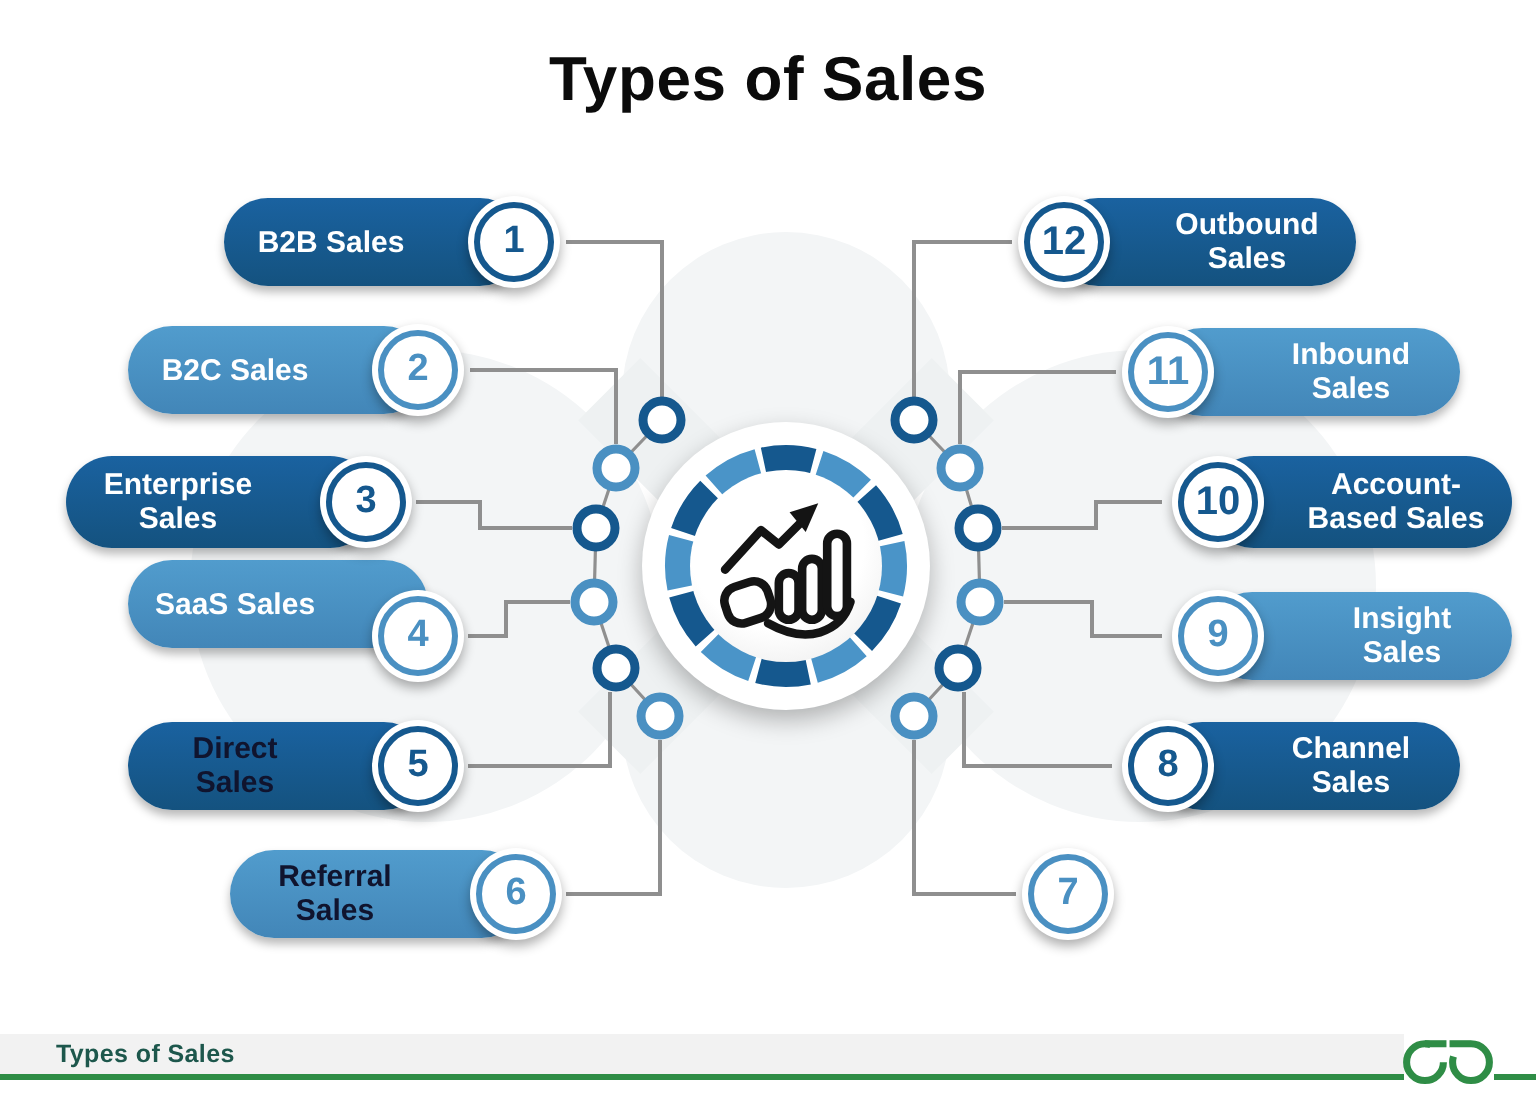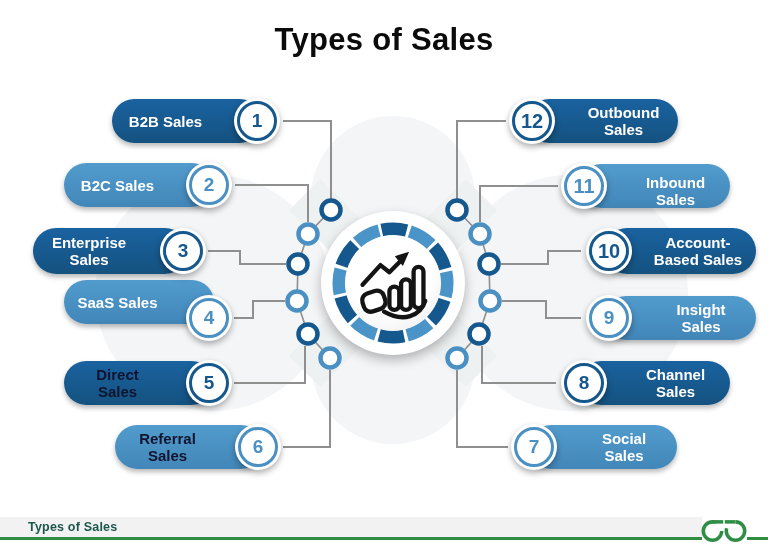--- a/index.html
+++ b/index.html
@@ -164,21 +164,21 @@
 
   <div class="pill dark pad-l" style="left:527px;top:99px;width:151px;height:44px;">
     <span class="lbl">Outbound Sales</span>
     </div>
   <div class="badge" style="left:509px;top:98px;">
     <div class="badge-ring two-digit">
         <span>12</span>
       </div>
     </div>
 
-  <div class="pill light pad-l" style="left:579px;top:164px;width:151px;height:44px;align-items:flex-end;">
+  <div class="pill light pad-l" style="left:579px;top:164px;width:151px;height:44px;">
     <span class="lbl">Inbound Sales</span>
     </div>
   <div class="badge" style="left:561px;top:163px;">
     <div class="badge-ring light two-digit">
         <span>11</span>
       </div>
     </div>
 
   <div class="pill dark pad-l" style="left:604px;top:228px;width:152px;height:46px;">
     <span class="lbl" style="padding-left:46px;">Account-Based Sales</span>
@@ -200,23 +200,20 @@
 
   <div class="pill dark pad-l" style="left:579px;top:361px;width:151px;height:44px;">
     <span class="lbl">Channel Sales</span>
     </div>
   <div class="badge" style="left:561px;top:360px;">
     <div class="badge-ring">
         <span>8</span>
       </div>
     </div>
 
-  <div class="pill light pad-l" style="left:529px;top:425px;width:148px;height:44px;">
-    <span class="lbl">Social Sales</span>
-    </div>
   <div class="badge" style="left:511px;top:424px;">
     <div class="badge-ring light">
         <span>7</span>
       </div>
     </div>
 
   <div class="center-circle">
     <svg class="ring-svg" width="132" height="132" viewBox="0 0 132 132">
       <g transform="rotate(-102 66 66)" fill="none" stroke-linecap="butt">
         <circle cx="66" cy="66" r="54" stroke="#15588e" stroke-width="13" stroke-dasharray="25 31.55"></circle>

